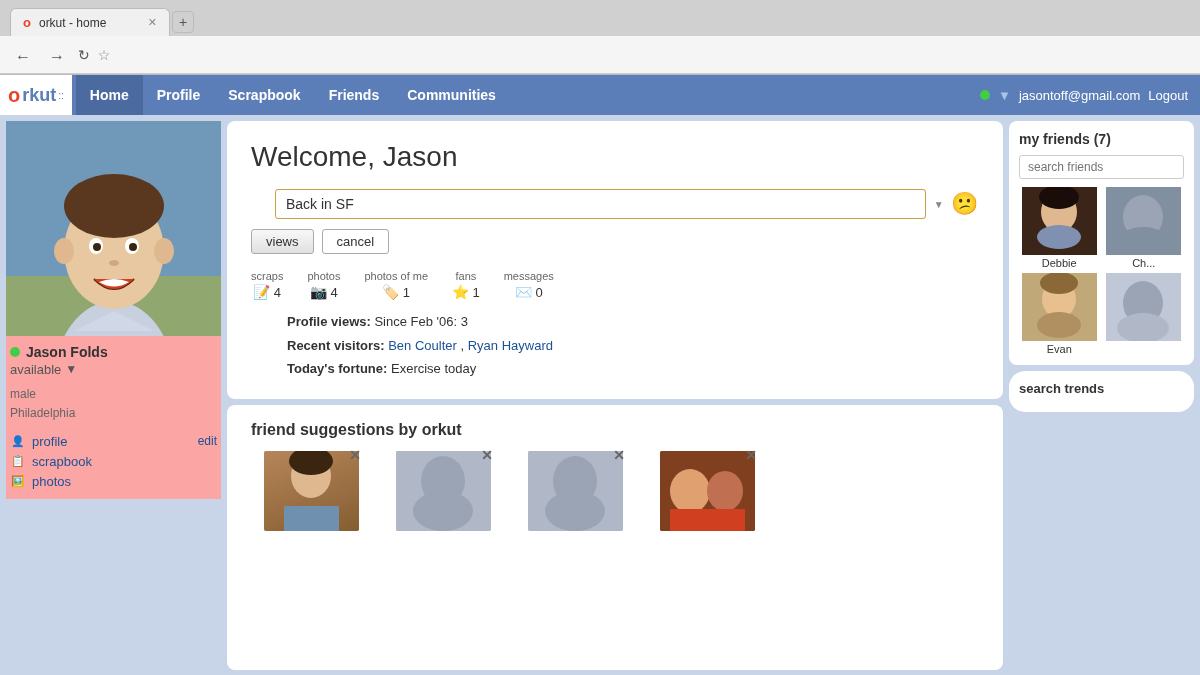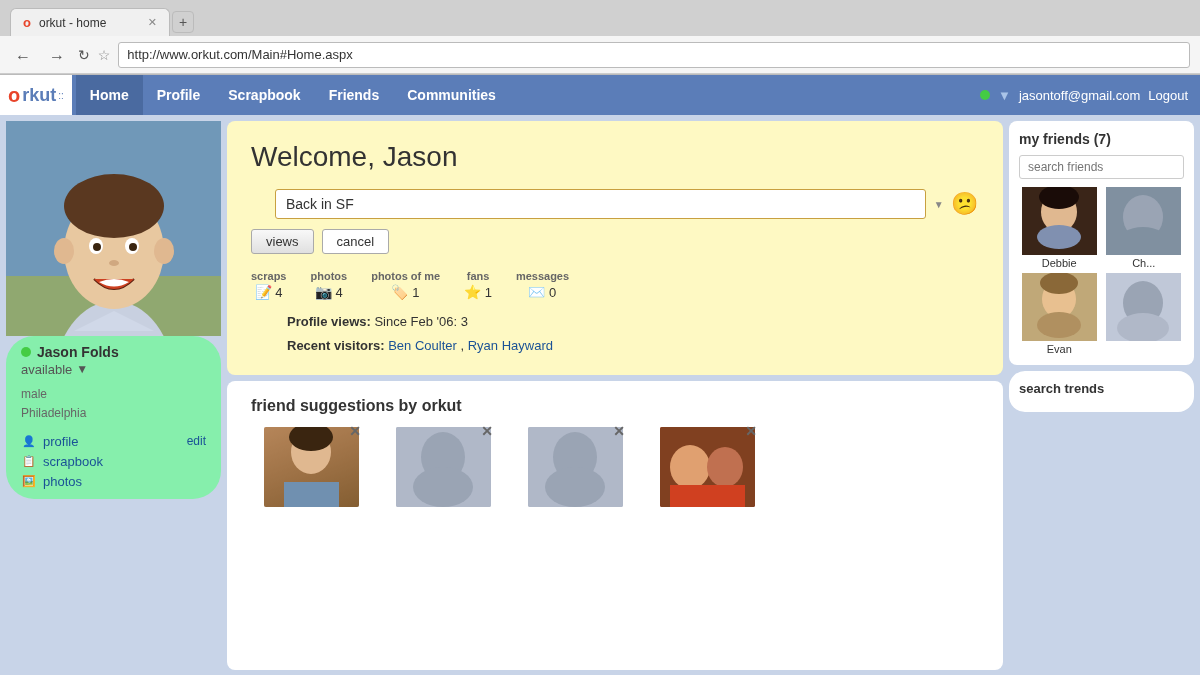--- a/index.html
+++ b/index.html
@@ -35,54 +35,54 @@
     .online-dot { width: 10px; height: 10px; background: #44cc44; border-radius: 50%; display: inline-block; }
     .user-email { color: white; font-size: 13px; }
     .logout-link { color: white; font-size: 13px; cursor: pointer; text-decoration: none; }
 
     
     .content-area { display: flex; flex: 1; background: #c8d4e8; gap: 6px; padding: 6px; overflow: hidden; }
 
     
     .left-sidebar { width: 215px; flex-shrink: 0; display: flex; flex-direction: column; gap: 0; }
 
-    .profile-info-box { background: #86efac; padding: 8px 15px; margin-top: 0; border-radius: 28px; }
+    .profile-info-box { background: #fca5a5; padding: 8px 4px; margin-top: 0; }
     .profile-name-row { display: flex; align-items: center; gap: 6px; margin-bottom: 2px; }
     .profile-online { width: 10px; height: 10px; background: #44cc44; border-radius: 50%; }
     .profile-name { font-weight: bold; font-size: 14px; color: #333; }
     .profile-status { display: flex; align-items: flex-start; gap: 4px; margin-bottom: 8px; }
     .status-text { color: #555; font-size: 13px; }
     .status-arrow { color: #555; font-size: 12px; }
     .profile-meta { color: #666; font-size: 12px; margin-bottom: 8px; line-height: 1.6; }
     .profile-links { display: flex; flex-direction: column; gap: 0; }
     .profile-link-row { display: flex; align-items: center; gap: 6px; padding: 2px 0; }
     .profile-link { color: #1a5296; font-size: 13px; text-decoration: none; cursor: pointer; }
     .edit-link { color: #1a5296; font-size: 12px; margin-left: auto; cursor: pointer; }
     .link-icon { width: 16px; height: 16px; display: flex; align-items: center; justify-content: center; font-size: 11px; }
 
     
     .center-content { flex: 1; display: flex; flex-direction: column; gap: 6px; min-width: 0; }
 
     
-    .welcome-box { background: #fef9c3; border-radius: 8px; padding: 20px 24px; }
+    .welcome-box { background: #ffffff; border-radius: 8px; padding: 20px 24px; }
     .welcome-title { font-size: 28px; font-weight: normal; color: #333; margin-bottom: 16px; }
 
     
     .status-update-row { display: flex; align-items: center; gap: 8px; margin-bottom: 10px; margin-left: 24px; }
     .status-input { flex: 1; border: 1px solid #c8a040; border-radius: 3px; padding: 6px 10px; font-size: 14px; color: #333; background: white; }
     .status-emoji { font-size: 22px; }
 
     .status-buttons { display: flex; gap: 8px; margin-bottom: 16px; }
     .btn-update, .btn-cancel { padding: 4px 14px; border: 1px solid #aaa; border-radius: 3px; background: white; cursor: pointer; font-size: 13px; color: #333; }
     .btn-update { background: linear-gradient(to bottom, #f8f8f8, #e0e0e0); }
 
     
     .stats-row { display: flex; gap: 24px; margin-bottom: 12px; }
     .stat-item { display: flex; flex-direction: column; align-items: center; gap: 2px; }
-    .stat-label { color: #666; font-size: 11px; font-weight: bold; }
+    .stat-label { color: #666; font-size: 11px; }
     .stat-value-row { display: flex; align-items: center; gap: 3px; font-size: 13px; color: #333; }
     .stat-icon { font-size: 14px; }
 
     
     .info-rows { display: flex; flex-direction: column; gap: 4px; }
     .info-row { font-size: 13px; color: #333; line-height: 1.5; }
     .info-label { font-weight: bold; margin-left: 36px; }
     .info-link { color: #1a5296; text-decoration: none; cursor: pointer; }
 
     
@@ -135,21 +135,20 @@
     </div>
     <div class="new-tab-btn">
       <span>+</span>
     </div>
   </div>
   <div class="browser-toolbar">
     <button class="nav-btn">←</button>
     <button class="nav-btn">→</button>
     <button class="refresh-btn">↻</button>
     <button class="star-btn">☆</button>
-    <input class="address-bar" value="http://www.orkut.com/Main#Home.aspx" style="">
   </div>
 </div>
 
 <div class="orkut-app">
 
   <div class="orkut-nav">
     <div class="orkut-logo">
       <span class="logo-o">o</span>
       <span class="logo-text">rkut</span>
       <span class="logo-dots">::</span>
@@ -295,20 +294,25 @@
           <div class="info-row">
             <span class="info-label">Profile views:</span>
             <span> Since Feb '06: 3</span>
           </div>
           <div class="info-row">
             <span class="info-label">Recent visitors:</span>
             <span> </span>
             <a class="info-link">Ben Coulter</a>
             <span>, </span>
             <a class="info-link">Ryan Hayward</a>
+          </div>
+          <div class="info-row">
+            <span class="info-label">Today's fortune:</span>
+            <span> </span>
+            <span>Exercise today</span>
           </div>
         </div>
       </div>
 
       <div class="suggestions-box">
         <div class="suggestions-title">friend suggestions by orkut</div>
         <div class="suggestions-grid">
           <div class="suggestion-item">
             <span class="suggestion-close">✕</span>
             <div class="suggestion-photo sugg-photo-1">

